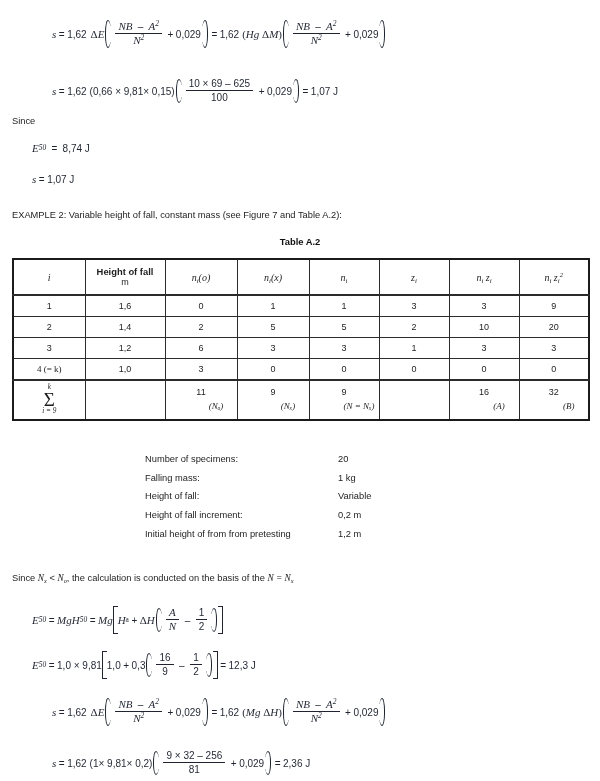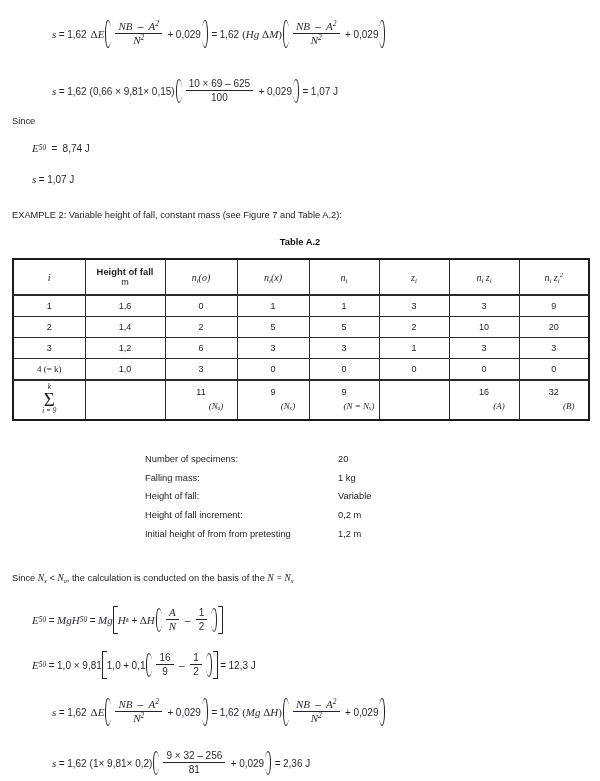--- a/index.html
+++ b/index.html
@@ -395,21 +395,21 @@
   </div>
 
   <div class="abs math" style="left:32px; top:651px;">
     <span class="it">E</span>
       <sub class="s it">50</sub>
       <span class="op">=</span>
     <span class="num">1,0 × 9,81</span>
     <span class="brack l h-tall"></span>
     <span class="num">1,0</span>
       <span class="op">+</span>
-      <span class="num">0,1</span>
+      <span class="num">0,3</span>
     <span class="paren l h-mid"></span>
     <span class="frac">
       <span class="fnum"><span class="num">16</span></span>
       <span class="fden"><span class="num">9</span></span>
     </span>
     <span class="op">–</span>
     <span class="frac">
       <span class="fnum"><span class="num">1</span></span>
       <span class="fden"><span class="num">2</span></span>
     </span>

